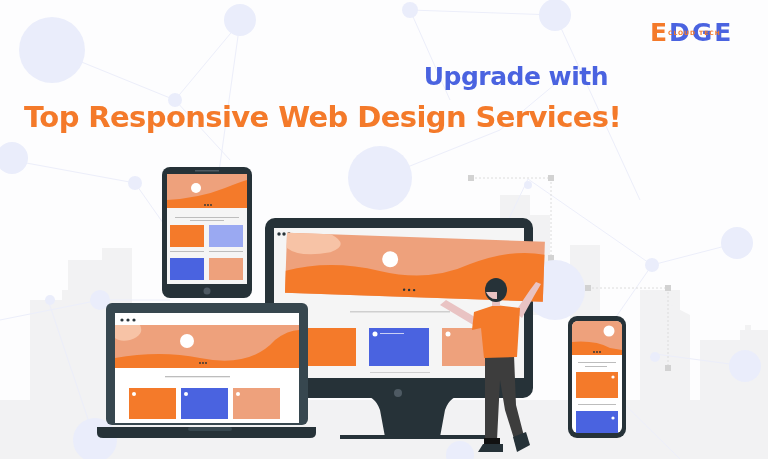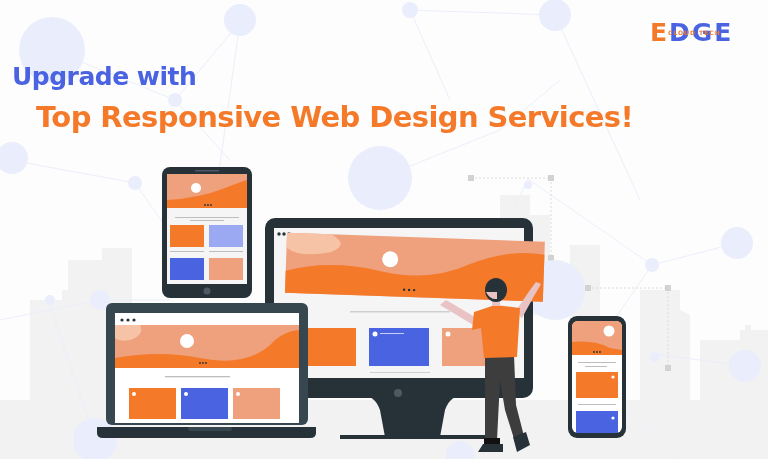--- a/index.html
+++ b/index.html
@@ -5,21 +5,21 @@
   * { box-sizing: border-box; margin: 0; padding: 0; }
   html, body { width: 768px; height: 459px; overflow: hidden; background: #ffffff; }
   body { position: relative; font-family: "DejaVu Sans", sans-serif; }
   .stage { position: absolute; left: 0; top: 0; width: 768px; height: 459px; overflow: hidden; background: #fdfdfe; }
   .bg-svg { position: absolute; left: 0; top: 0; width: 768px; height: 459px; }
   .logo { position: absolute; left: 650px; top: 19px; width: 96px; height: 28px; }
   .logo-letters { position: absolute; left: 0; top: 0; font-family: "DejaVu Sans", sans-serif; font-weight: bold; font-size: 25px; letter-spacing: 2px; line-height: 28px; }
   .logo-e { color: #f47a2a; }
   .logo-rest { color: #4a63e0; }
   .logo-sub { position: absolute; left: 18px; top: 10px; font-size: 6px; font-weight: bold; letter-spacing: 1px; color: #f47a2a; background: rgba(255,255,255,0.0); white-space: nowrap; }
-  .headline { position: absolute; left: 12px; width: 608px; text-align: left; font-family: "DejaVu Sans", sans-serif; font-weight: bold; white-space: nowrap; }
+  .headline { position: absolute; left: 0; width: 608px; text-align: right; font-family: "DejaVu Sans", sans-serif; font-weight: bold; white-space: nowrap; }
   .headline-1 { top: 62px; font-size: 25px; color: #4a63e0; letter-spacing: -0.5px; }
   .headline-2 { top: 100px; font-size: 29px; color: #f47a2a; letter-spacing: -0.6px; padding-left: 24px; }
   .devices-svg { position: absolute; left: 0; top: 0; width: 768px; height: 459px; }
 </style>
 </head>
 <body>
 
 <div class="stage">
 
   <svg class="bg-svg" viewBox="0 0 768 459" xmlns="http://www.w3.org/2000/svg">

